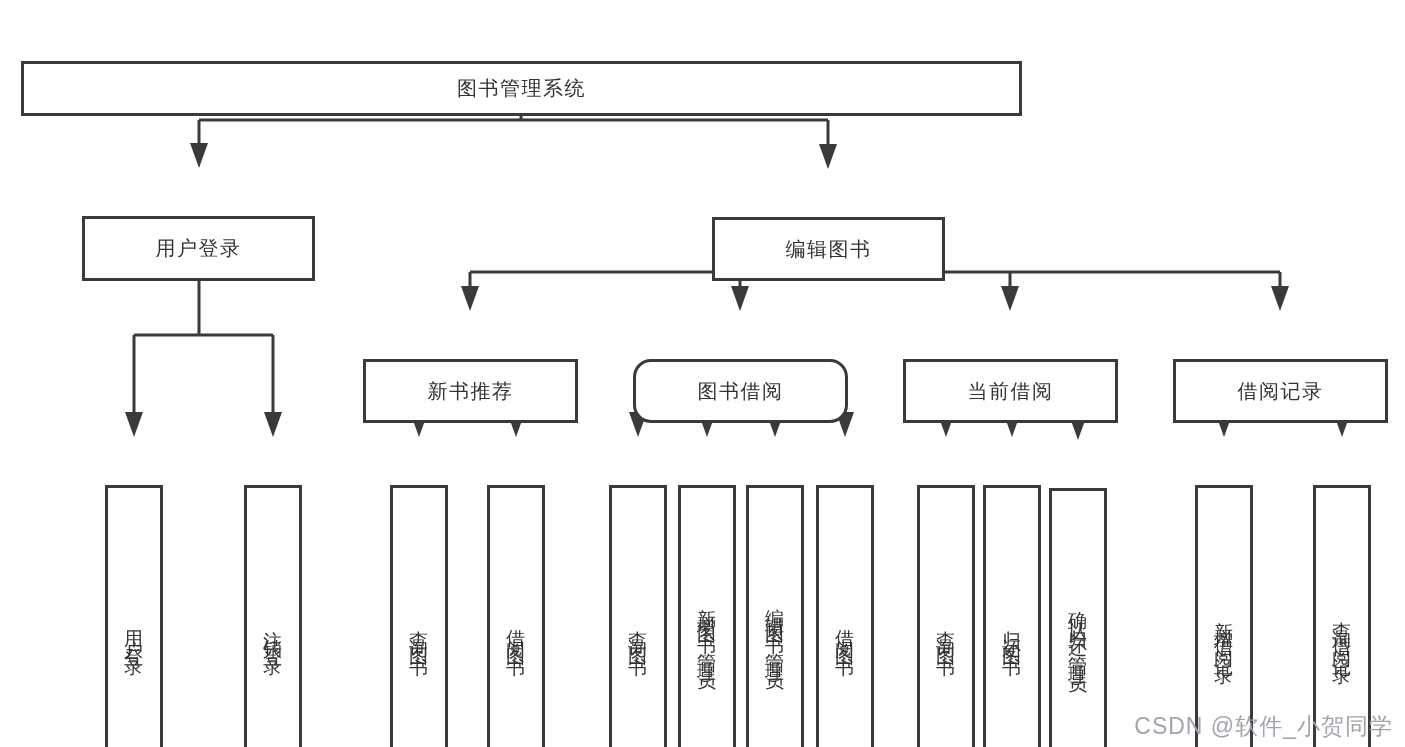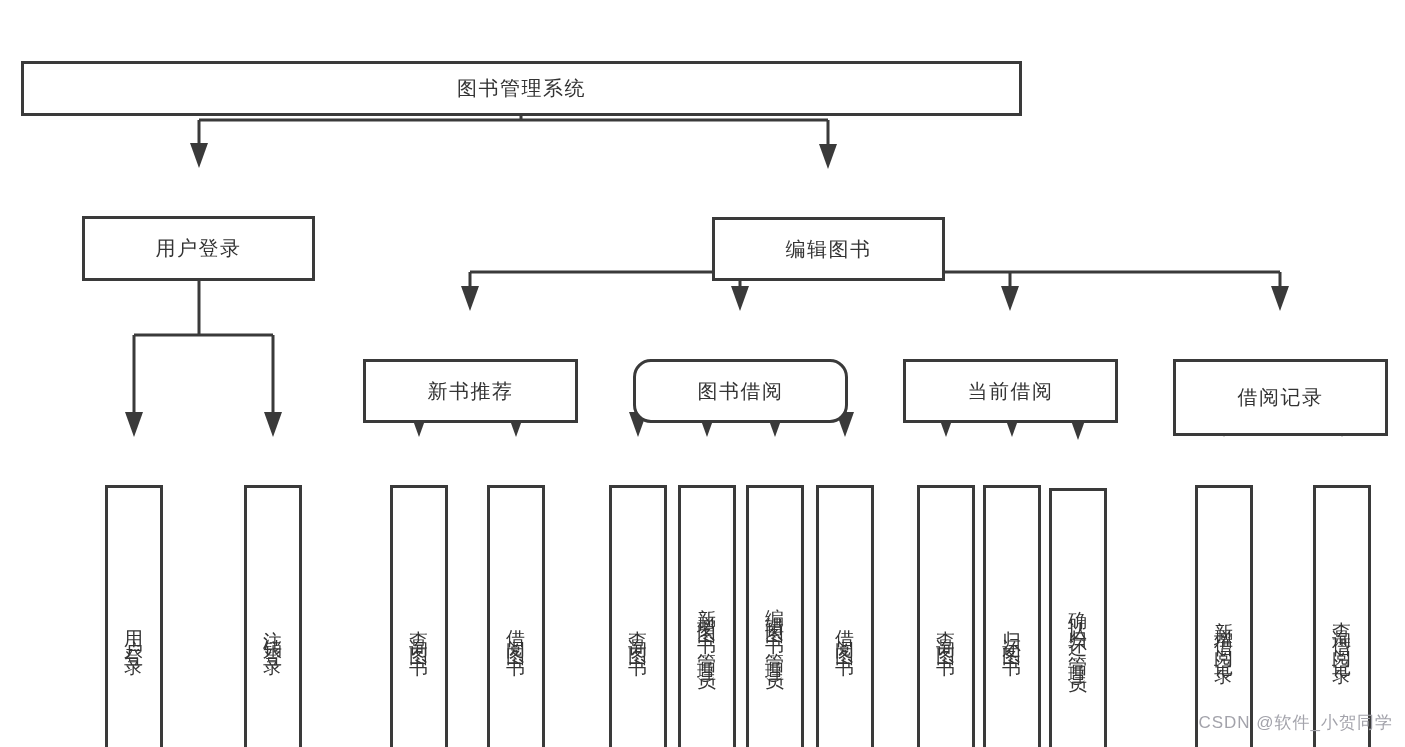--- a/index.html
+++ b/index.html
@@ -40,21 +40,21 @@
     writing-mode:vertical-rl;
     text-orientation:mixed;
     font-size:19px;
     letter-spacing:9px;
     line-height:1;
     white-space:nowrap;
   }
   .watermark{
     position:absolute;
     right:12px;top:711px;
-    font-size:17px;
+    font-size:23px;
     color:var(--wm);
     letter-spacing:1px;
     z-index:5;
     pointer-events:none;
   }
 </style>
 </head>
 <body>
 
 <div class="stage">
@@ -115,21 +115,21 @@
 
   <div class="box hbox" style="left:363px;top:311px;width:215px;height:64px;text-align:center;">
     <span class="lbl">新书推荐</span>
   </div>
   <div class="box hbox" style="left:633px;top:311px;width:215px;height:64px;border-radius:18px;">
     <span class="lbl">图书借阅</span>
   </div>
   <div class="box hbox" style="left:903px;top:311px;width:215px;height:64px;">
     <span class="lbl">当前借阅</span>
   </div>
-  <div class="box hbox" style="left:1173px;top:311px;width:215px;height:77px;">
+  <div class="box hbox" style="left:1173px;top:311px;width:215px;height:64px;">
     <span class="lbl">借阅记录</span>
   </div>
 
   <div class="box vbox" style="left:105px;top:437px;width:58px;height:296px;">
     <span class="vlbl">用户登录</span>
   </div>
   <div class="box vbox" style="left:244px;top:437px;width:58px;height:296px;">
     <span class="vlbl">注销登录</span>
   </div>
 

